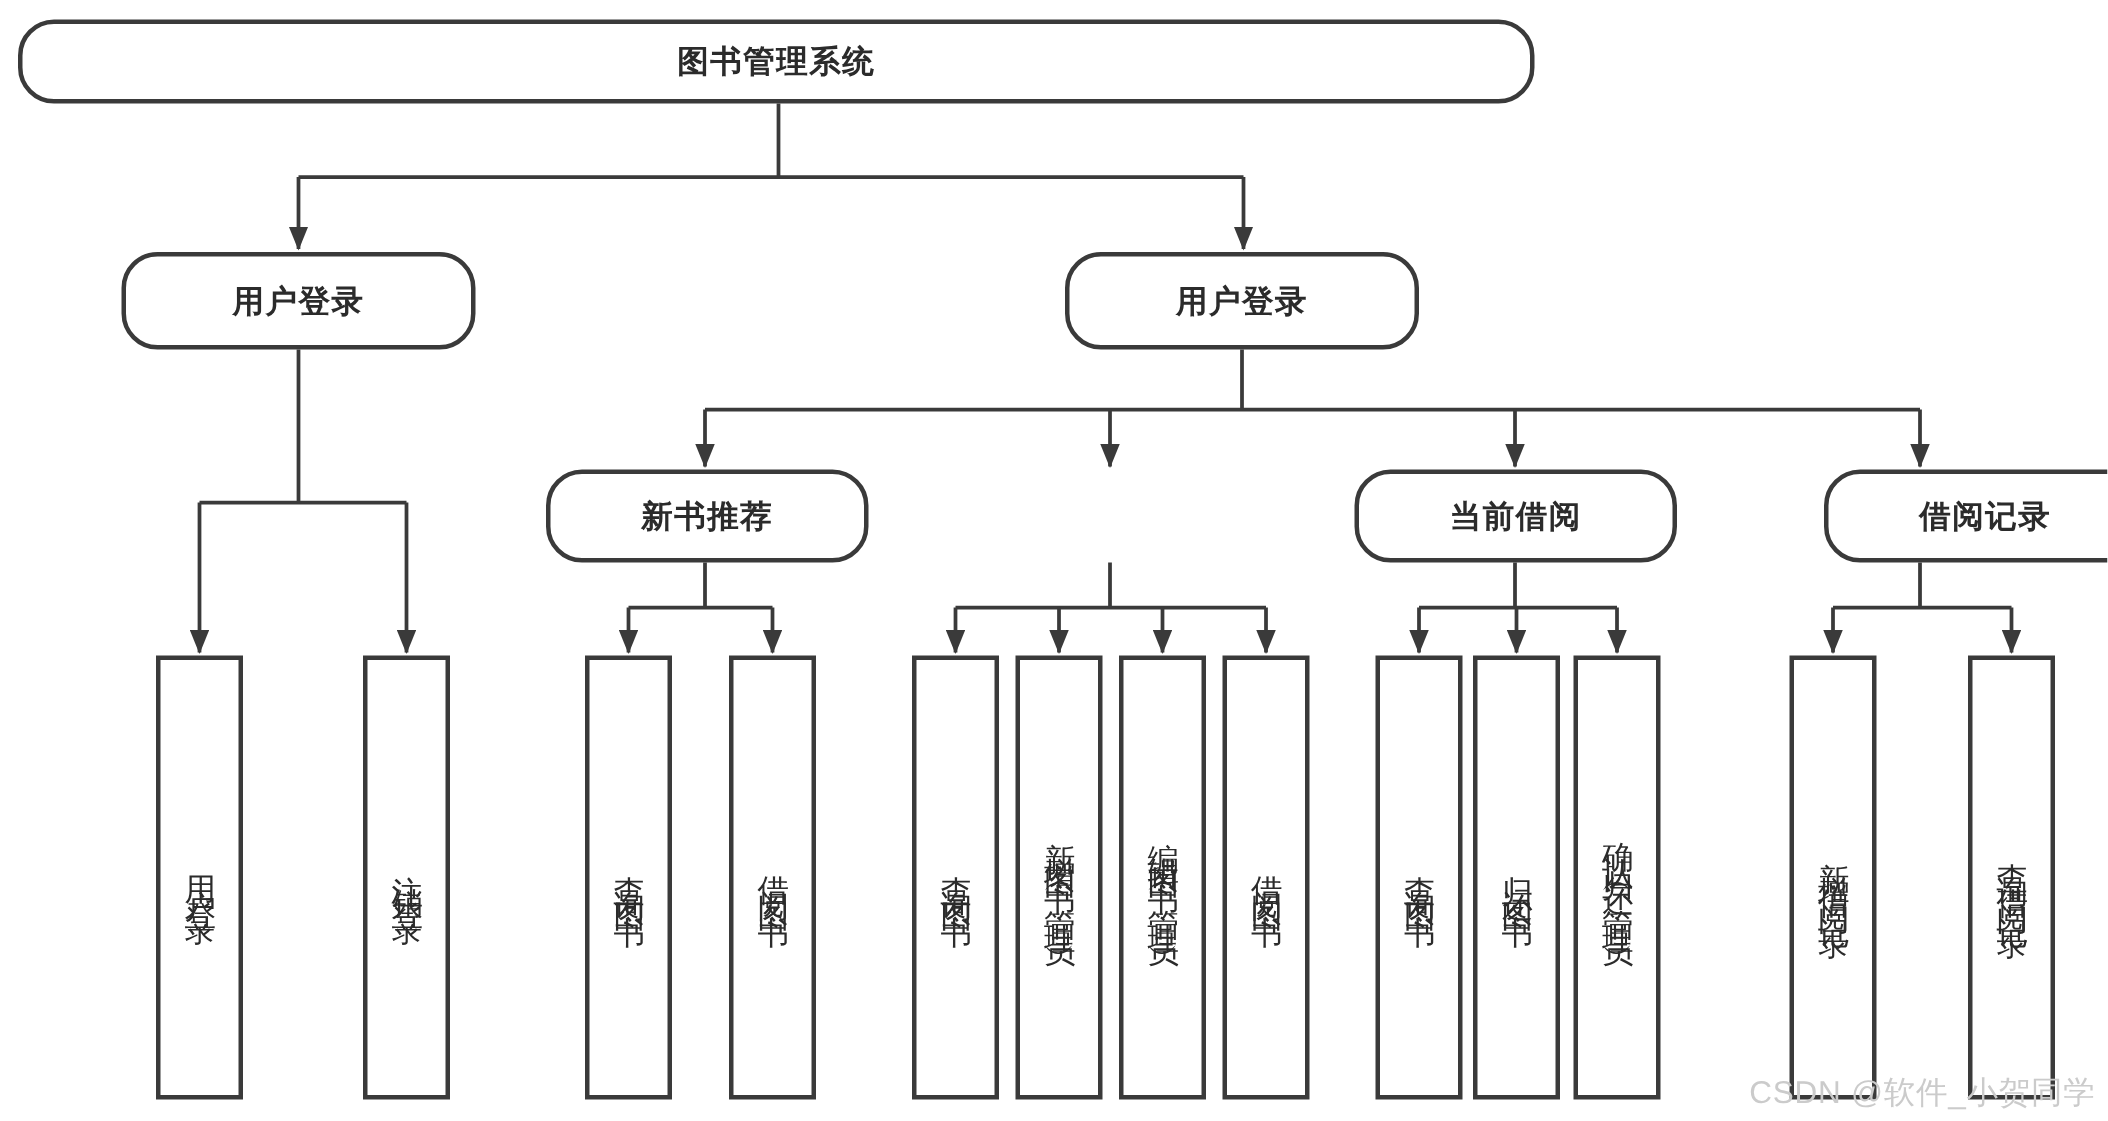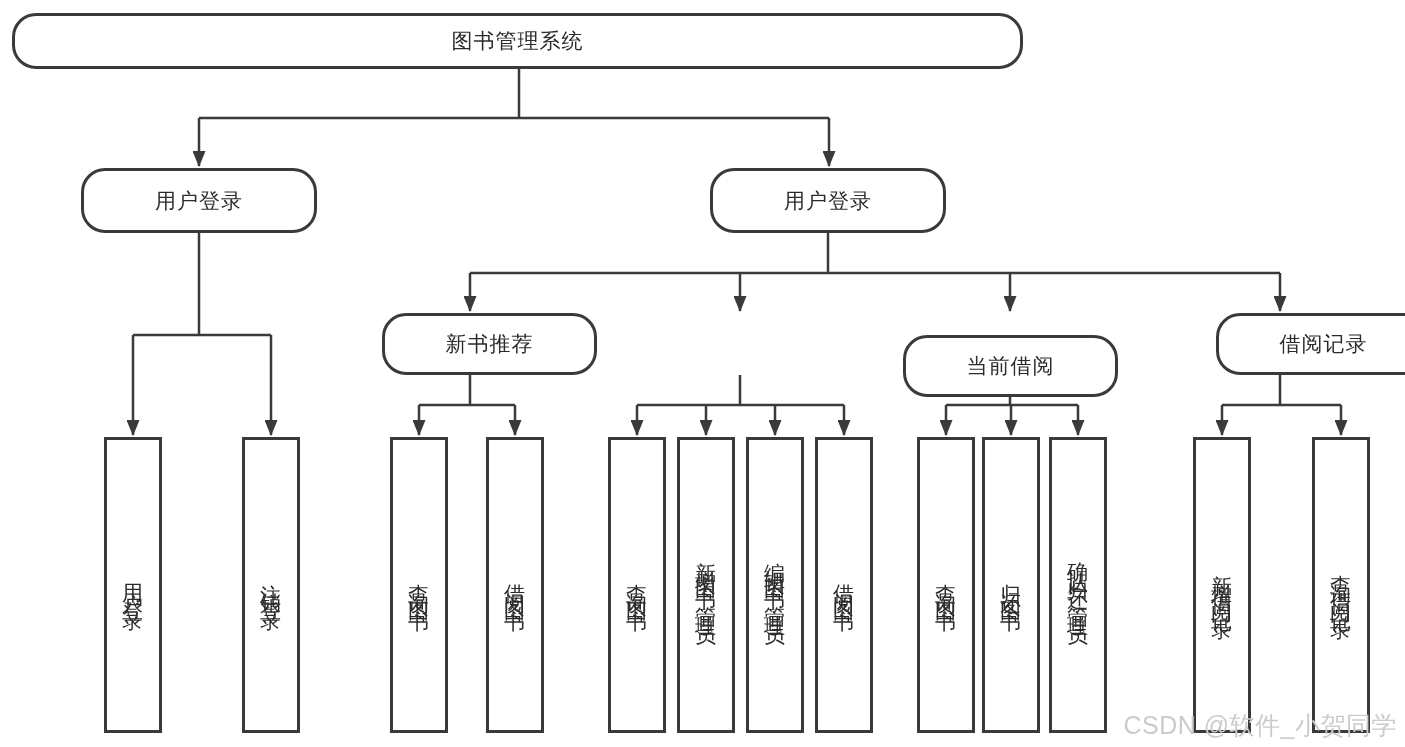--- a/index.html
+++ b/index.html
@@ -8,47 +8,47 @@
     font-family:"Liberation Sans","DejaVu Sans",sans-serif;overflow:hidden;
   }
   #wires{position:absolute;left:0;top:0;width:1405px;height:747px;}
   #wires path, #wires line{stroke:var(--line,#3a3a3a);stroke-width:2.5;fill:none;}
   #wires marker polygon{fill:var(--line,#3a3a3a);}
   .box{
     position:absolute;box-sizing:border-box;background:#fff;
     border:3px solid var(--border,#3a3a3a);color:var(--text,#2b2b2b);
     display:flex;align-items:center;justify-content:center;
   }
-  .hlabel{font-size:21px;font-weight:400;letter-spacing:1px;white-space:nowrap;border-radius:24px;}
+  .hlabel{font-size:21px;font-weight:700;letter-spacing:1px;white-space:nowrap;border-radius:24px;}
   .vleaf{
     writing-mode:vertical-rl;text-orientation:mixed;
     font-size:21px;font-weight:500;letter-spacing:9px;line-height:1.1;
   }
   
   .b-root{left:12px;top:13px;width:1011px;height:56px;}
   
   .b-l2{top:168px;width:236px;height:65px;}
   .b-user-login{left:81px;}
   .b-book-mgmt{left:710px;}
   
   .b-l3{top:313px;width:215px;height:62px;}
-  .b-newrec{left:382px;}
+  .b-newrec{left:364px;}
   .b-borrow{left:633px;}
-  .b-current{left:903px;margin-top:22px;}
+  .b-current{left:903px;}
   .b-records{left:1172px;margin-left:44px;}
   
   .b-leaf{top:437px;width:58px;height:296px;}
   .lf1{left:104px;}  .lf2{left:242px;}
   .lf3{left:390px;}  .lf4{left:486px;}
   .lf5{left:608px;}  .lf6{left:677px;}  .lf7{left:746px;}  .lf8{left:815px;}
   .lf9{left:917px;}  .lf10{left:982px;} .lf11{left:1049px;}
   .lf12{left:1193px;}.lf13{left:1312px;}
   .watermark{
     position:absolute;right:8px;bottom:5px;z-index:5;
-    color:var(--watermark,#cbcbcb);font-size:25px;letter-spacing:.5px;white-space:nowrap;
+    color:var(--watermark,#cbcbcb);font-size:21px;letter-spacing:.5px;white-space:nowrap;
   }
 </style>
 </head>
 <body>
 
 <div id="canvas">
 
   <svg id="wires" viewBox="0 0 1405 747" xmlns="http://www.w3.org/2000/svg">
     <defs>
       <marker id="ah" markerWidth="13" markerHeight="16" refX="6.5" refY="15" orient="0" markerUnits="userSpaceOnUse">

